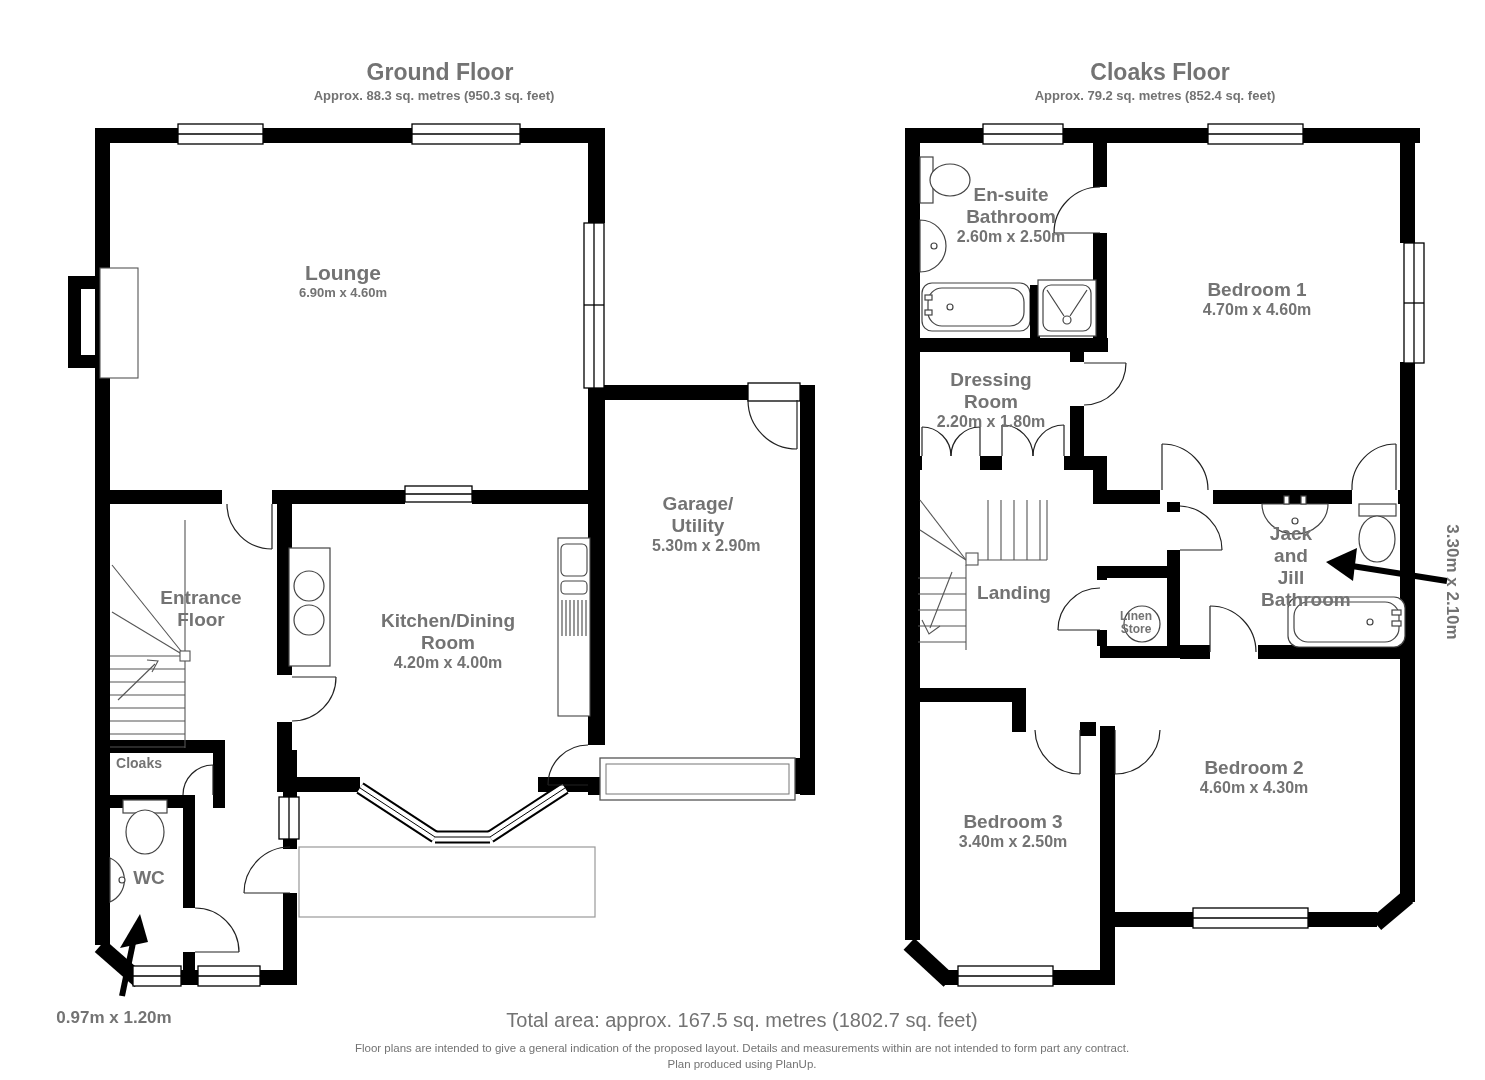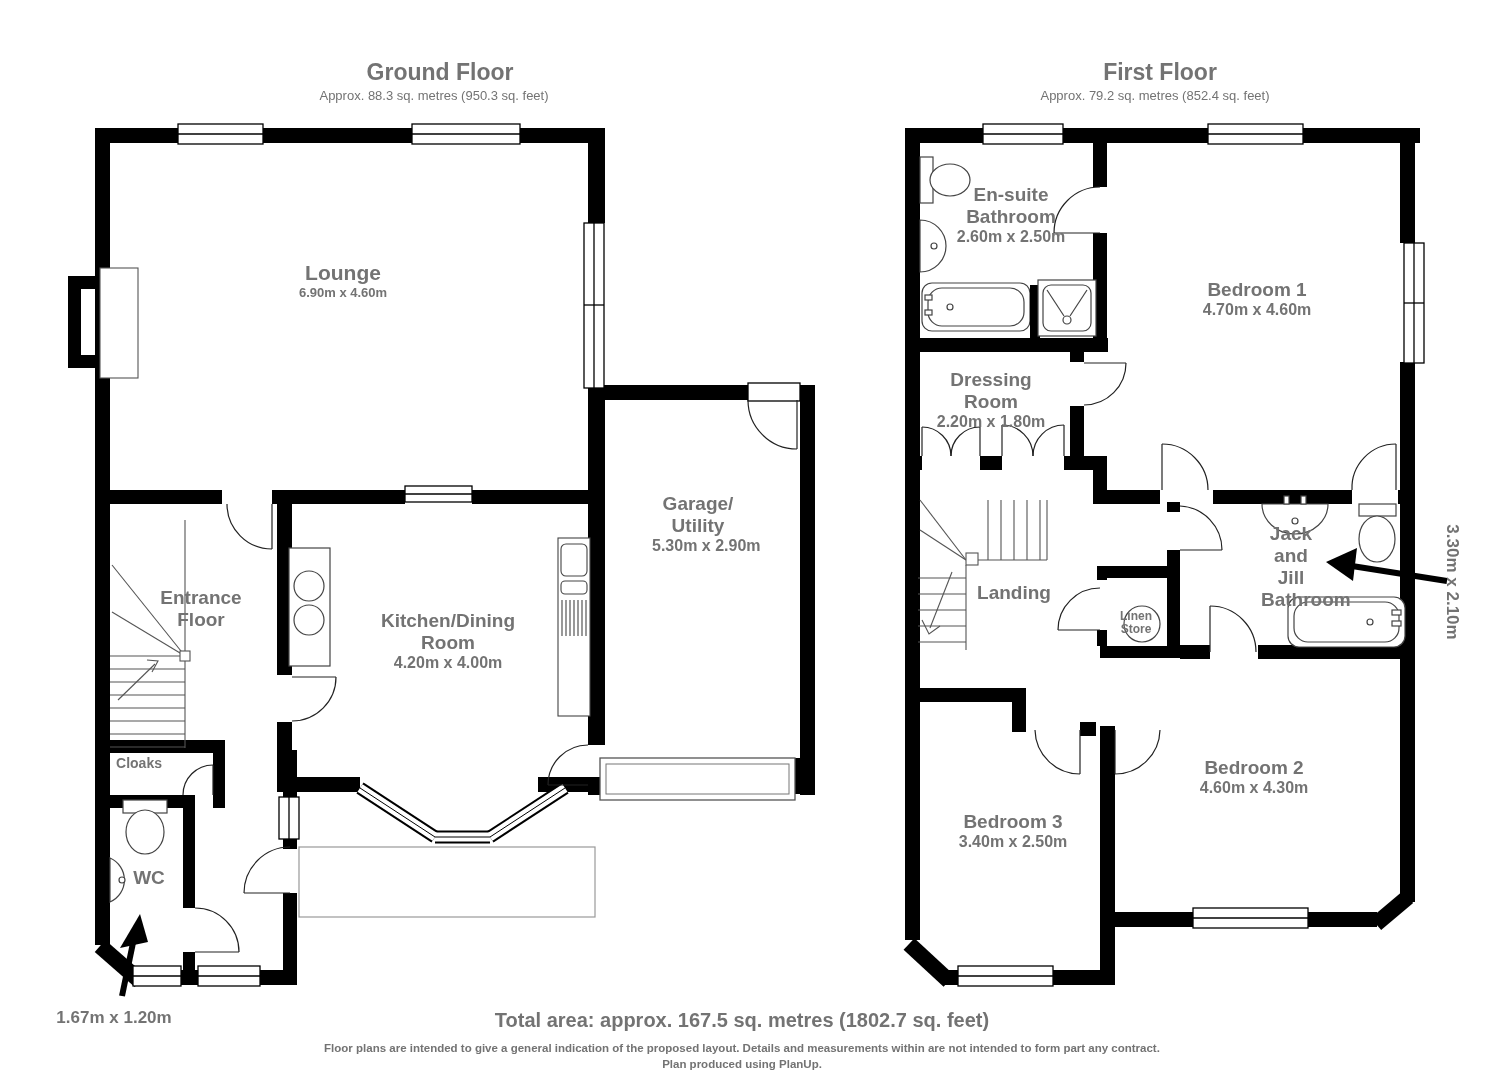--- a/index.html
+++ b/index.html
@@ -6,27 +6,27 @@
   #page{position:relative;width:1485px;height:1080px;background:#fff;overflow:hidden;
         font-family:"Liberation Sans",sans-serif;color:#737373;}
   #plan-svg{position:absolute;left:0;top:0;}
   .lbl{position:absolute;transform:translate(-50%,-50%);text-align:center;
        font-weight:bold;line-height:1.16;white-space:normal;}
   .room-name{font-size:19px;}
   .room-dims{font-size:16px;white-space:nowrap;margin-top:0;}
   .big .room-name{font-size:21px;}
   .big .room-dims{font-size:13px;}
   .floor-title{font-size:23px;font-weight:bold;white-space:nowrap;}
-  .floor-sub{font-size:13px;font-weight:normal;white-space:nowrap;}
+  .floor-sub{font-size:13px;font-weight:bold;white-space:nowrap;}
   .small-name{font-size:14px;}
   .tiny-name{font-size:12px;line-height:1.05;}
   .dim-callout{font-size:17px;white-space:nowrap;}
   .rot90{transform:translate(-50%,-50%) rotate(90deg);}
-  .footer-total{font-size:20px;font-weight:bold;white-space:nowrap;}
-  .footer-small{font-size:11.5px;font-weight:bold;white-space:nowrap;}
+  .footer-total{font-size:20px;font-weight:normal;white-space:nowrap;}
+  .footer-small{font-size:11.5px;font-weight:normal;white-space:nowrap;}
 </style>
 </head>
 <body>
 
 <div id="page">
 
 <svg id="plan-svg" width="1485" height="1080" viewBox="0 0 1485 1080">
 
   <g>
 
@@ -325,21 +325,21 @@
 
     <g>
       <line x1="1352" y1="566" x2="1447" y2="581" stroke="#000" stroke-width="6"></line>
       <polygon points="1326,562 1357,548 1353,581" fill="#000"></polygon>
     </g>
   </g>
 </svg>
 
 <div class="lbl floor-title" style="left:440px;top:72px">Ground Floor</div>
 <div class="lbl floor-sub" style="left:434px;top:96px">Approx. 88.3 sq. metres (950.3 sq. feet)</div>
-<div class="lbl floor-title" style="left:1160px;top:72px">First Floor</div>
+<div class="lbl floor-title" style="left:1160px;top:72px">Cloaks Floor</div>
 <div class="lbl floor-sub" style="left:1155px;top:96px">Approx. 79.2 sq. metres (852.4 sq. feet)</div>
 
 <div class="lbl big" style="left:343px;top:281px">
   <div class="room-name">Lounge</div>
   <div class="room-dims">6.90m x 4.60m</div>
 </div>
 
 <div class="lbl" style="left:201px;top:609px;width:112px">
   <div class="room-name">Entrance Floor</div>
 </div>
@@ -351,21 +351,21 @@
 <div class="lbl" style="left:448px;top:641px;width:170px">
   <div class="room-name">Kitchen/Dining Room</div>
   <div class="room-dims">4.20m x 4.00m</div>
 </div>
 
 <div class="lbl" style="left:698px;top:524px;width:92px">
   <div class="room-name">Garage/ Utility</div>
   <div class="room-dims">5.30m x 2.90m</div>
 </div>
 
-<div class="lbl dim-callout" style="left:114px;top:1018px">1.67m x 1.20m</div>
+<div class="lbl dim-callout" style="left:114px;top:1018px">0.97m x 1.20m</div>
 
 <div class="lbl" style="left:1011px;top:215px;width:130px">
   <div class="room-name">En-suite Bathroom</div>
   <div class="room-dims">2.60m x 2.50m</div>
 </div>
 
 <div class="lbl" style="left:1257px;top:299px">
   <div class="room-name">Bedroom 1</div>
   <div class="room-dims">4.70m x 4.60m</div>
 </div>

